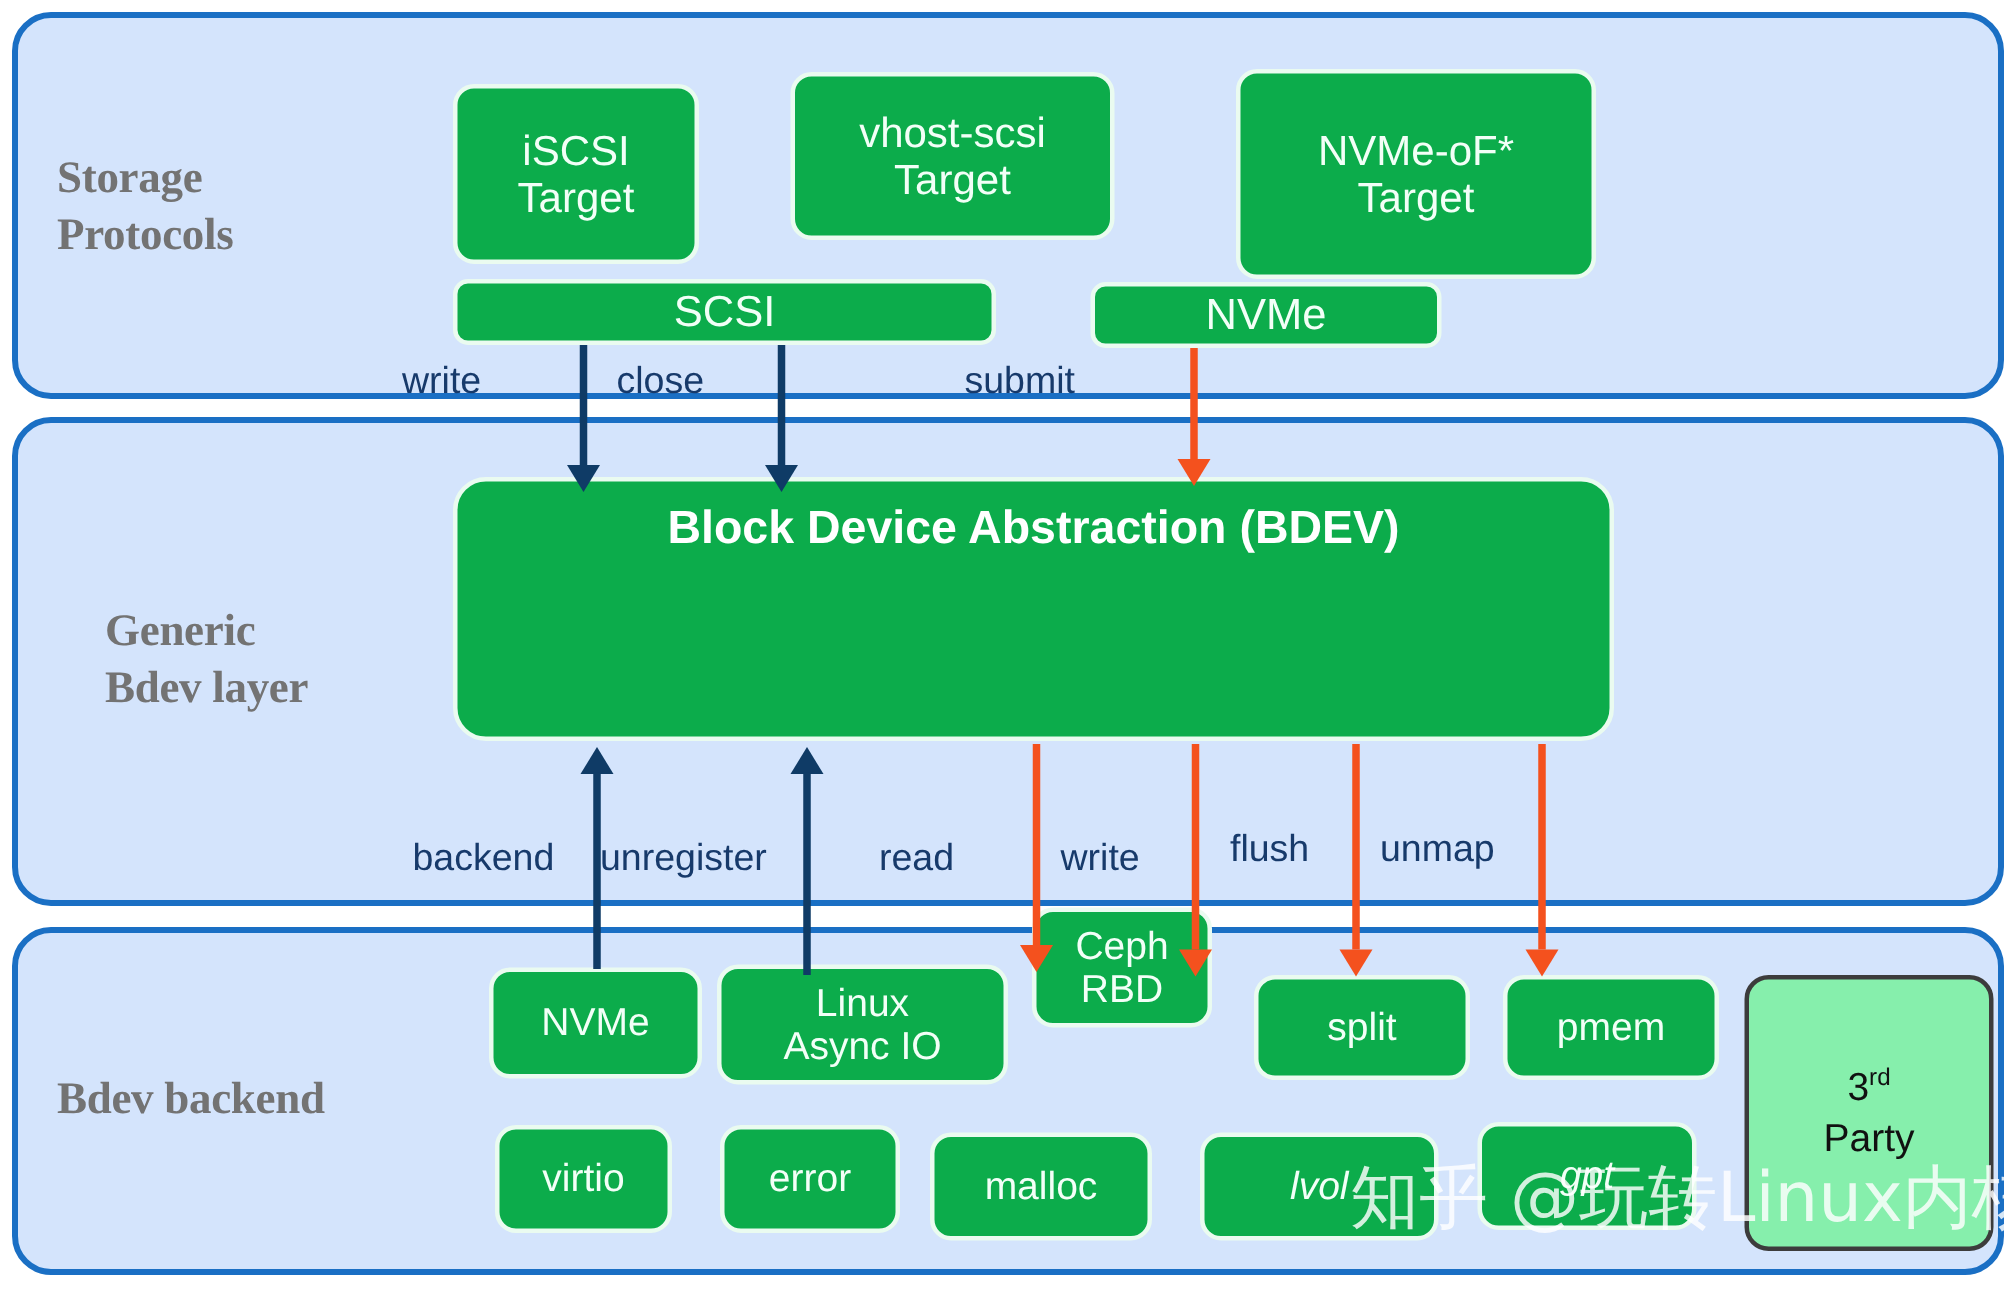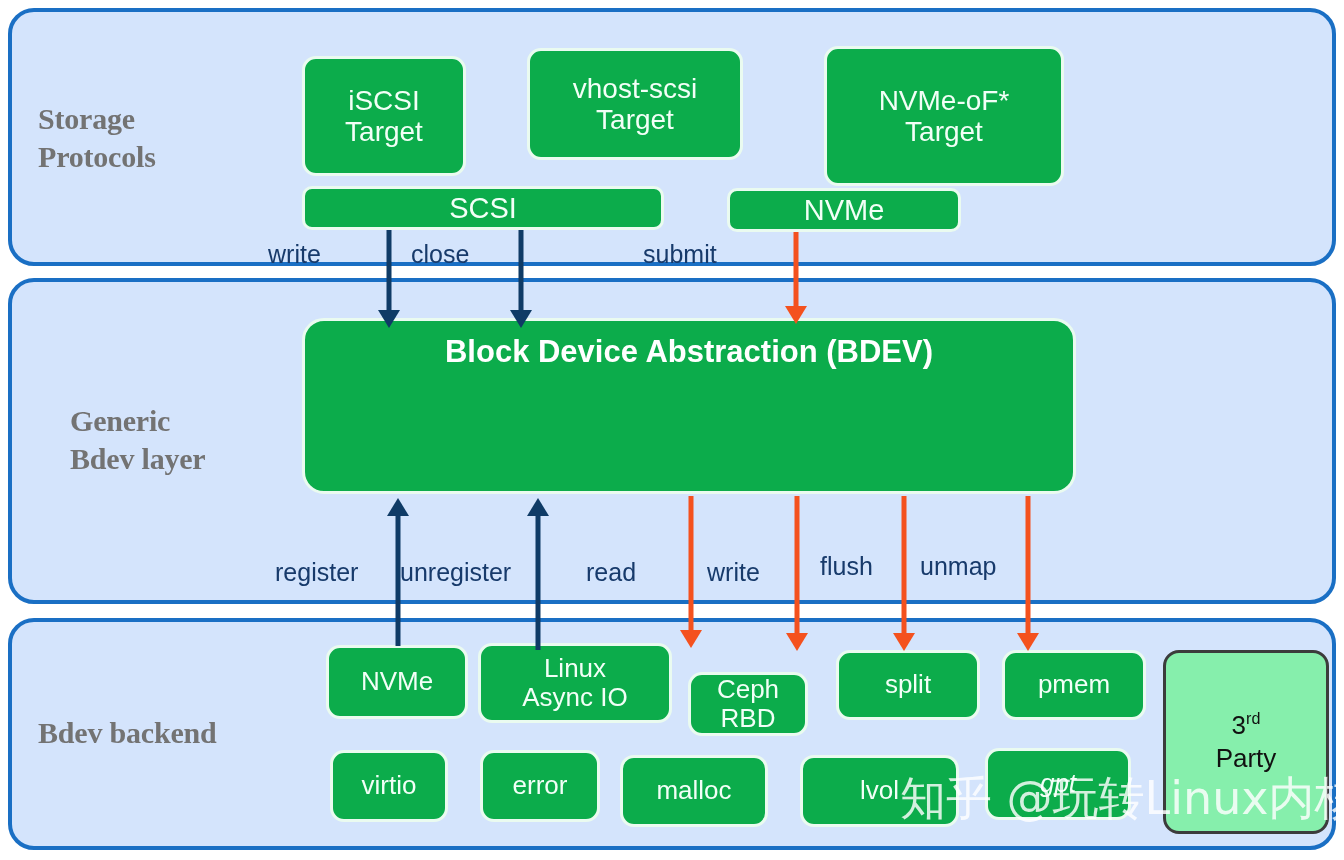--- a/index.html
+++ b/index.html
@@ -202,58 +202,58 @@
   </div>
   <div class="arrow orange down" style="left:892px; top:496px; width:24px; height:155px;">
     <div class="shaft" style="top:0; height:137px;"></div>
     <div class="head" style="top:137px;"></div>
   </div>
   <div class="arrow orange down" style="left:1016px; top:496px; width:24px; height:155px;">
     <div class="shaft" style="top:0; height:137px;"></div>
     <div class="head" style="top:137px;"></div>
   </div>
 
-  <div class="alabel" style="left:275px; top:558px;">register</div>
+  <div class="alabel" style="left:275px; top:558px;">backend</div>
   <div class="alabel" style="left:400px; top:558px;">unregister</div>
   <div class="alabel" style="left:586px; top:558px;">read</div>
   <div class="alabel" style="left:707px; top:558px;">write</div>
   <div class="alabel" style="left:820px; top:552px;">flush</div>
   <div class="alabel" style="left:920px; top:552px;">unmap</div>
 
   <div class="panel" style="left:8px; top:618px; width:1328px; height:232px;"></div>
   <div class="panel-title" style="left:38px; top:714px; width:300px;">Bdev backend</div>
 
   <div class="gbox small" style="left:326px; top:645px; width:142px; height:74px;">
     <span>NVMe</span>
   </div>
   <div class="gbox small" style="left:478px; top:643px; width:194px; height:80px;">
     <span>Linux
 Async IO</span>
   </div>
-  <div class="gbox small" style="left:688px; top:672px; width:120px; height:64px;">
+  <div class="gbox small" style="left:688px; top:605px; width:120px; height:80px;">
     <span>Ceph
 RBD</span>
   </div>
   <div class="gbox small" style="left:1002px; top:650px; width:144px; height:70px;">
     <span>pmem</span>
   </div>
   <div class="gbox small" style="left:836px; top:650px; width:144px; height:70px;">
     <span>split</span>
   </div>
 
   <div class="gbox small" style="left:330px; top:750px; width:118px; height:72px;">
     <span>virtio</span>
   </div>
   <div class="gbox small" style="left:470px; top:750px; width:120px; height:72px;margin-left:10px;">
     <span>error</span>
   </div>
   <div class="gbox small" style="left:620px; top:755px; width:148px; height:72px;">
     <span>malloc</span>
   </div>
-  <div class="gbox small" style="left:800px; top:755px; width:159px; height:72px;">
+  <div class="gbox small" style="left:800px; top:755px; width:159px; height:72px;font-style:italic;">
     <span>lvol</span>
   </div>
   <div class="gbox small" style="left:985px; top:748px; width:146px; height:72px;font-style:italic;">
     <span>gpt</span>
   </div>
 
   <div class="graybox" style="left:1163px; top:650px; width:166px; height:184px;">
     <div>
       <span>3</span><sup>rd</sup>
     </div>

